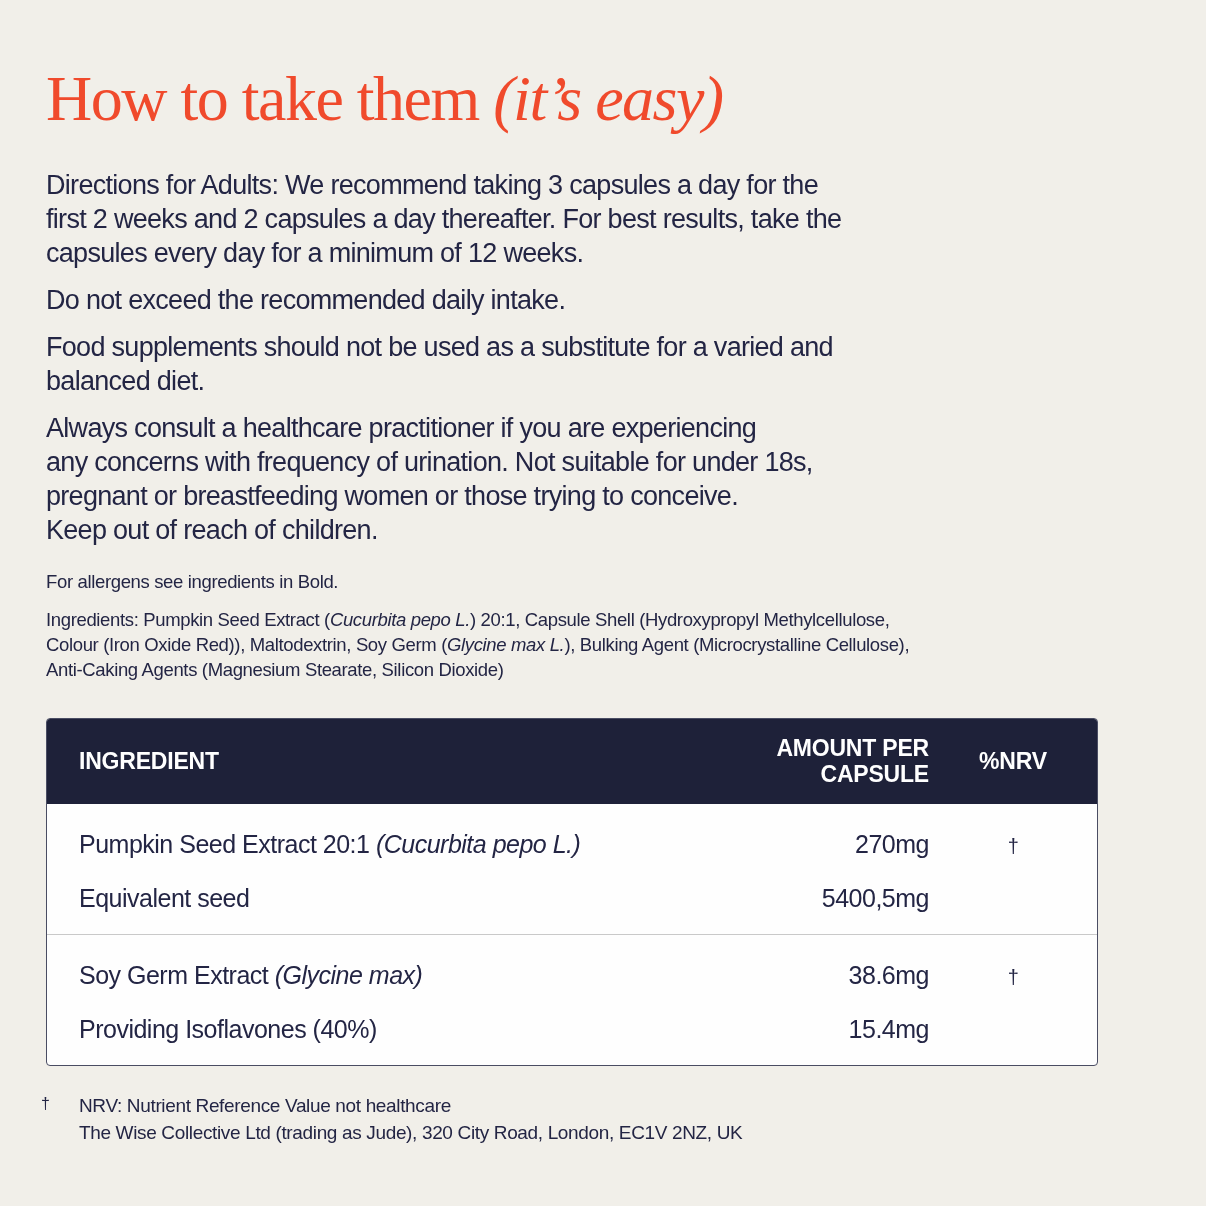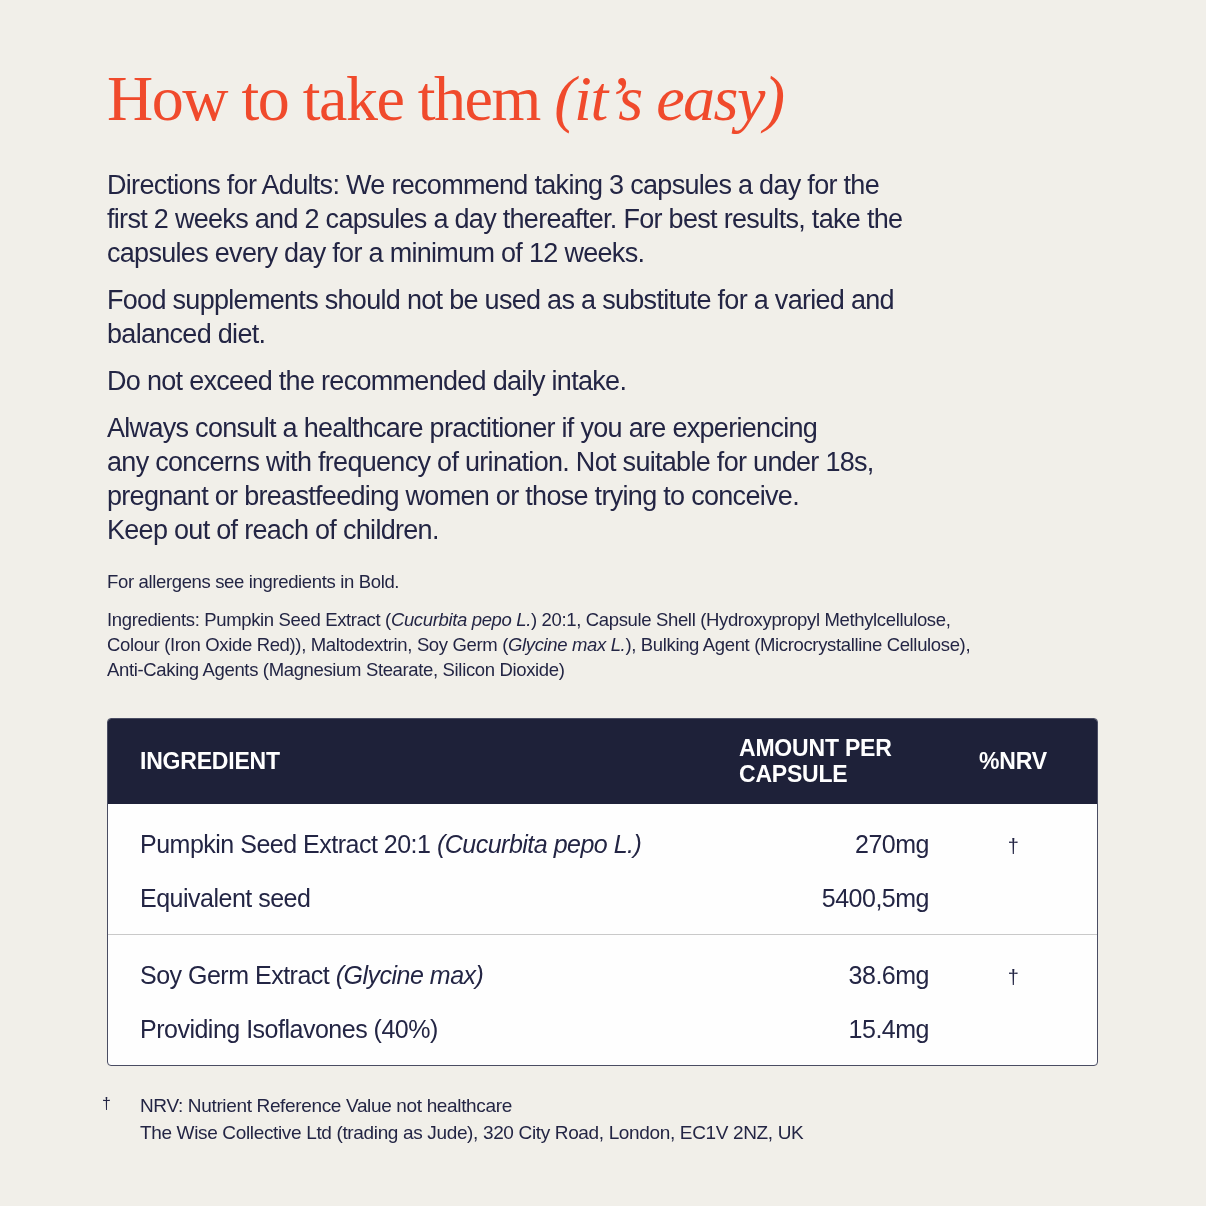--- a/index.html
+++ b/index.html
@@ -13,21 +13,21 @@
     --divider: #c9c9c9;
   }
   * { margin: 0; padding: 0; box-sizing: border-box; }
   html, body { width: 1206px; height: 1206px; overflow: hidden; }
   body {
     background: var(--page-bg);
     color: var(--text);
     font-family: "Liberation Sans", sans-serif;
     -webkit-font-smoothing: antialiased;
   }
-  .page { padding: 62px 108px 0 107px; }
+  .page { padding: 62px 108px 0 46px; }
 
   .title {
     font-family: "Liberation Serif", serif;
     font-weight: 500;
     font-size: 64px;
     line-height: 1.15;
     letter-spacing: -1.5px;
     color: var(--accent);
   }
   .title .em { font-style: italic; }
@@ -65,21 +65,21 @@
     grid-template-columns: 1fr 190px 168px;
     align-items: center;
     min-height: 85px;
     padding: 14px 0 14px 32px;
     background: var(--table-header-bg);
     color: var(--table-header-text);
     font-weight: 700;
     font-size: 23px;
     letter-spacing: -0.2px;
   }
-  .th-amt { text-align: left; white-space: pre-line; line-height: 26px; }
+  .th-amt { text-align: right; white-space: pre-line; line-height: 26px; }
   .th-nrv { text-align: center; }
 
   .t-row {
     display: grid;
     grid-template-columns: 1fr 190px 168px;
     row-gap: 20px;
     padding: 24px 0 20px 32px;
     font-size: 25px;
     line-height: 32px;
     letter-spacing: -0.5px;
@@ -101,24 +101,24 @@
 <body>
 
 <div class="page">
 
   <h1 class="title"><span>How to take them </span><span class="em">(it’s easy)</span></h1>
 
   <p class="body-text p-directions"><span class="b">Directions for Adults:</span><span> We recommend taking 3 capsules a day for the
 first 2 weeks and 2 capsules a day thereafter. For best results, take the
 capsules every day for a minimum of 12 weeks.</span></p>
 
+  <p class="body-text">Do not exceed the recommended daily intake.</p>
+
   <p class="body-text">Food supplements should not be used as a substitute for a varied and
 balanced diet.</p>
-
-  <p class="body-text">Do not exceed the recommended daily intake.</p>
 
   <p class="body-text">Always consult a healthcare practitioner if you are experiencing
 any concerns with frequency of urination. Not suitable for under 18s,
 pregnant or breastfeeding women or those trying to conceive.
 Keep out of reach of children.</p>
 
   <p class="small-text allergen"><span>For allergens see ingredients in </span><span class="b">Bold.</span></p>
 
   <p class="small-text ingredients"><span>Ingredients: Pumpkin Seed Extract (</span><span class="it">Cucurbita pepo L.</span><span>) 20:1, Capsule Shell (Hydroxypropyl Methylcellulose,
 Colour (Iron Oxide Red)), Maltodextrin, </span><span class="b">Soy</span><span> Germ (</span><span class="it">Glycine max L.</span><span>), Bulking Agent (Microcrystalline Cellulose),

